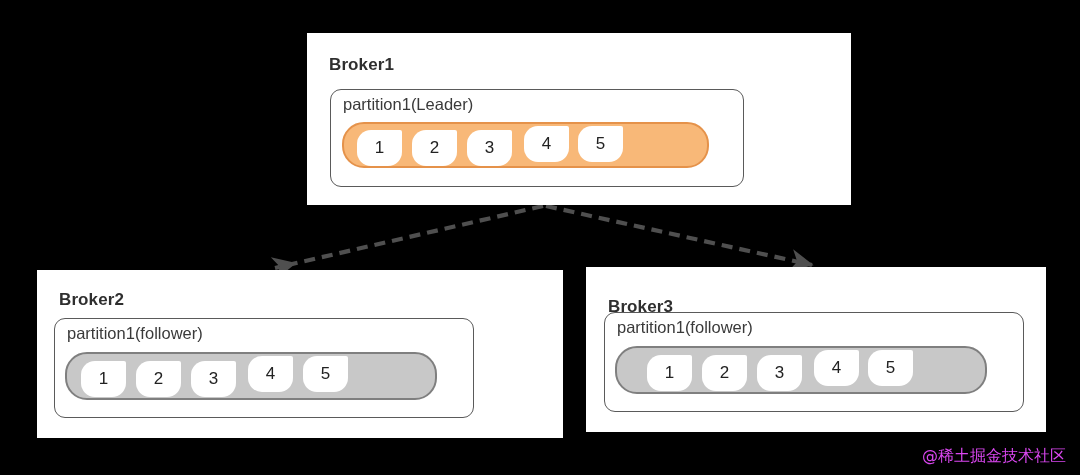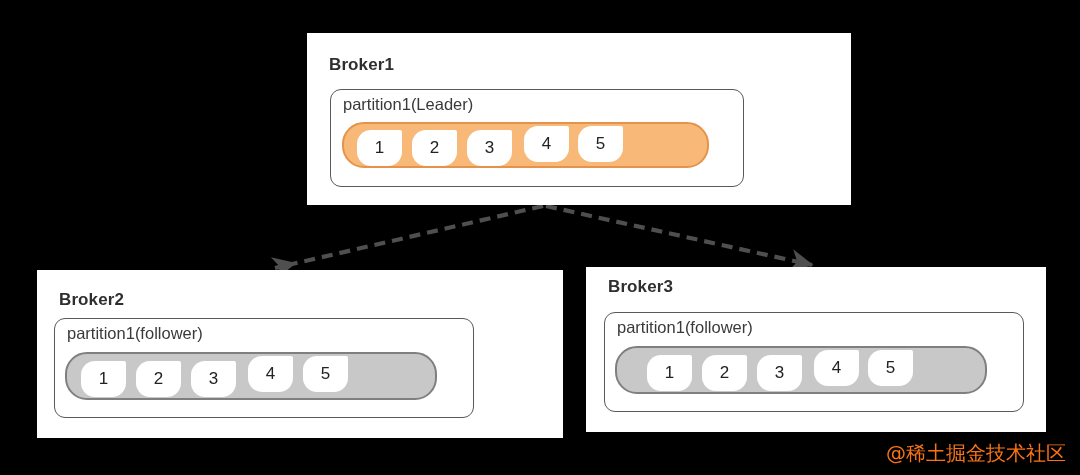--- a/index.html
+++ b/index.html
@@ -29,21 +29,21 @@
   .broker-title {
     position: absolute;
     font-weight: bold;
     font-size: 17px;
     color: #2f2f2f;
     letter-spacing: 0.1px;
     white-space: nowrap;
   }
   #broker1-card .broker-title { left: 22px; top: 22px; }
   #broker2-card .broker-title { left: 22px; top: 20px; }
-  #broker3-card .broker-title { left: 22px; top: 10px; }
+  #broker3-card .broker-title { left: 22px; top: 30px; }
 
   
   .partition-box {
     position: absolute;
     box-sizing: border-box;
     border: 1.6px solid #5a5a5a;
     border-radius: 11px;
     background: #ffffff;
   }
   #broker1-card .partition-box { left: 23px; top: 56px;  width: 414px; height: 98px; }
@@ -98,22 +98,22 @@
     width: 1080px;
     height: 475px;
     pointer-events: none;
   }
 
   
   #watermark {
     position: absolute;
     right: 14px;
     bottom: 8px;
-    font-size: 20px;
-    color: #f97316;
+    font-size: 16px;
+    color: #d946ef;
     white-space: nowrap;
     font-family: "DejaVu Sans", "Liberation Sans", sans-serif;
   }
 </style>
 </head>
 <body>
 
 <div id="stage">
 
   <svg id="arrows" viewBox="0 0 1080 475" xmlns="http://www.w3.org/2000/svg">

